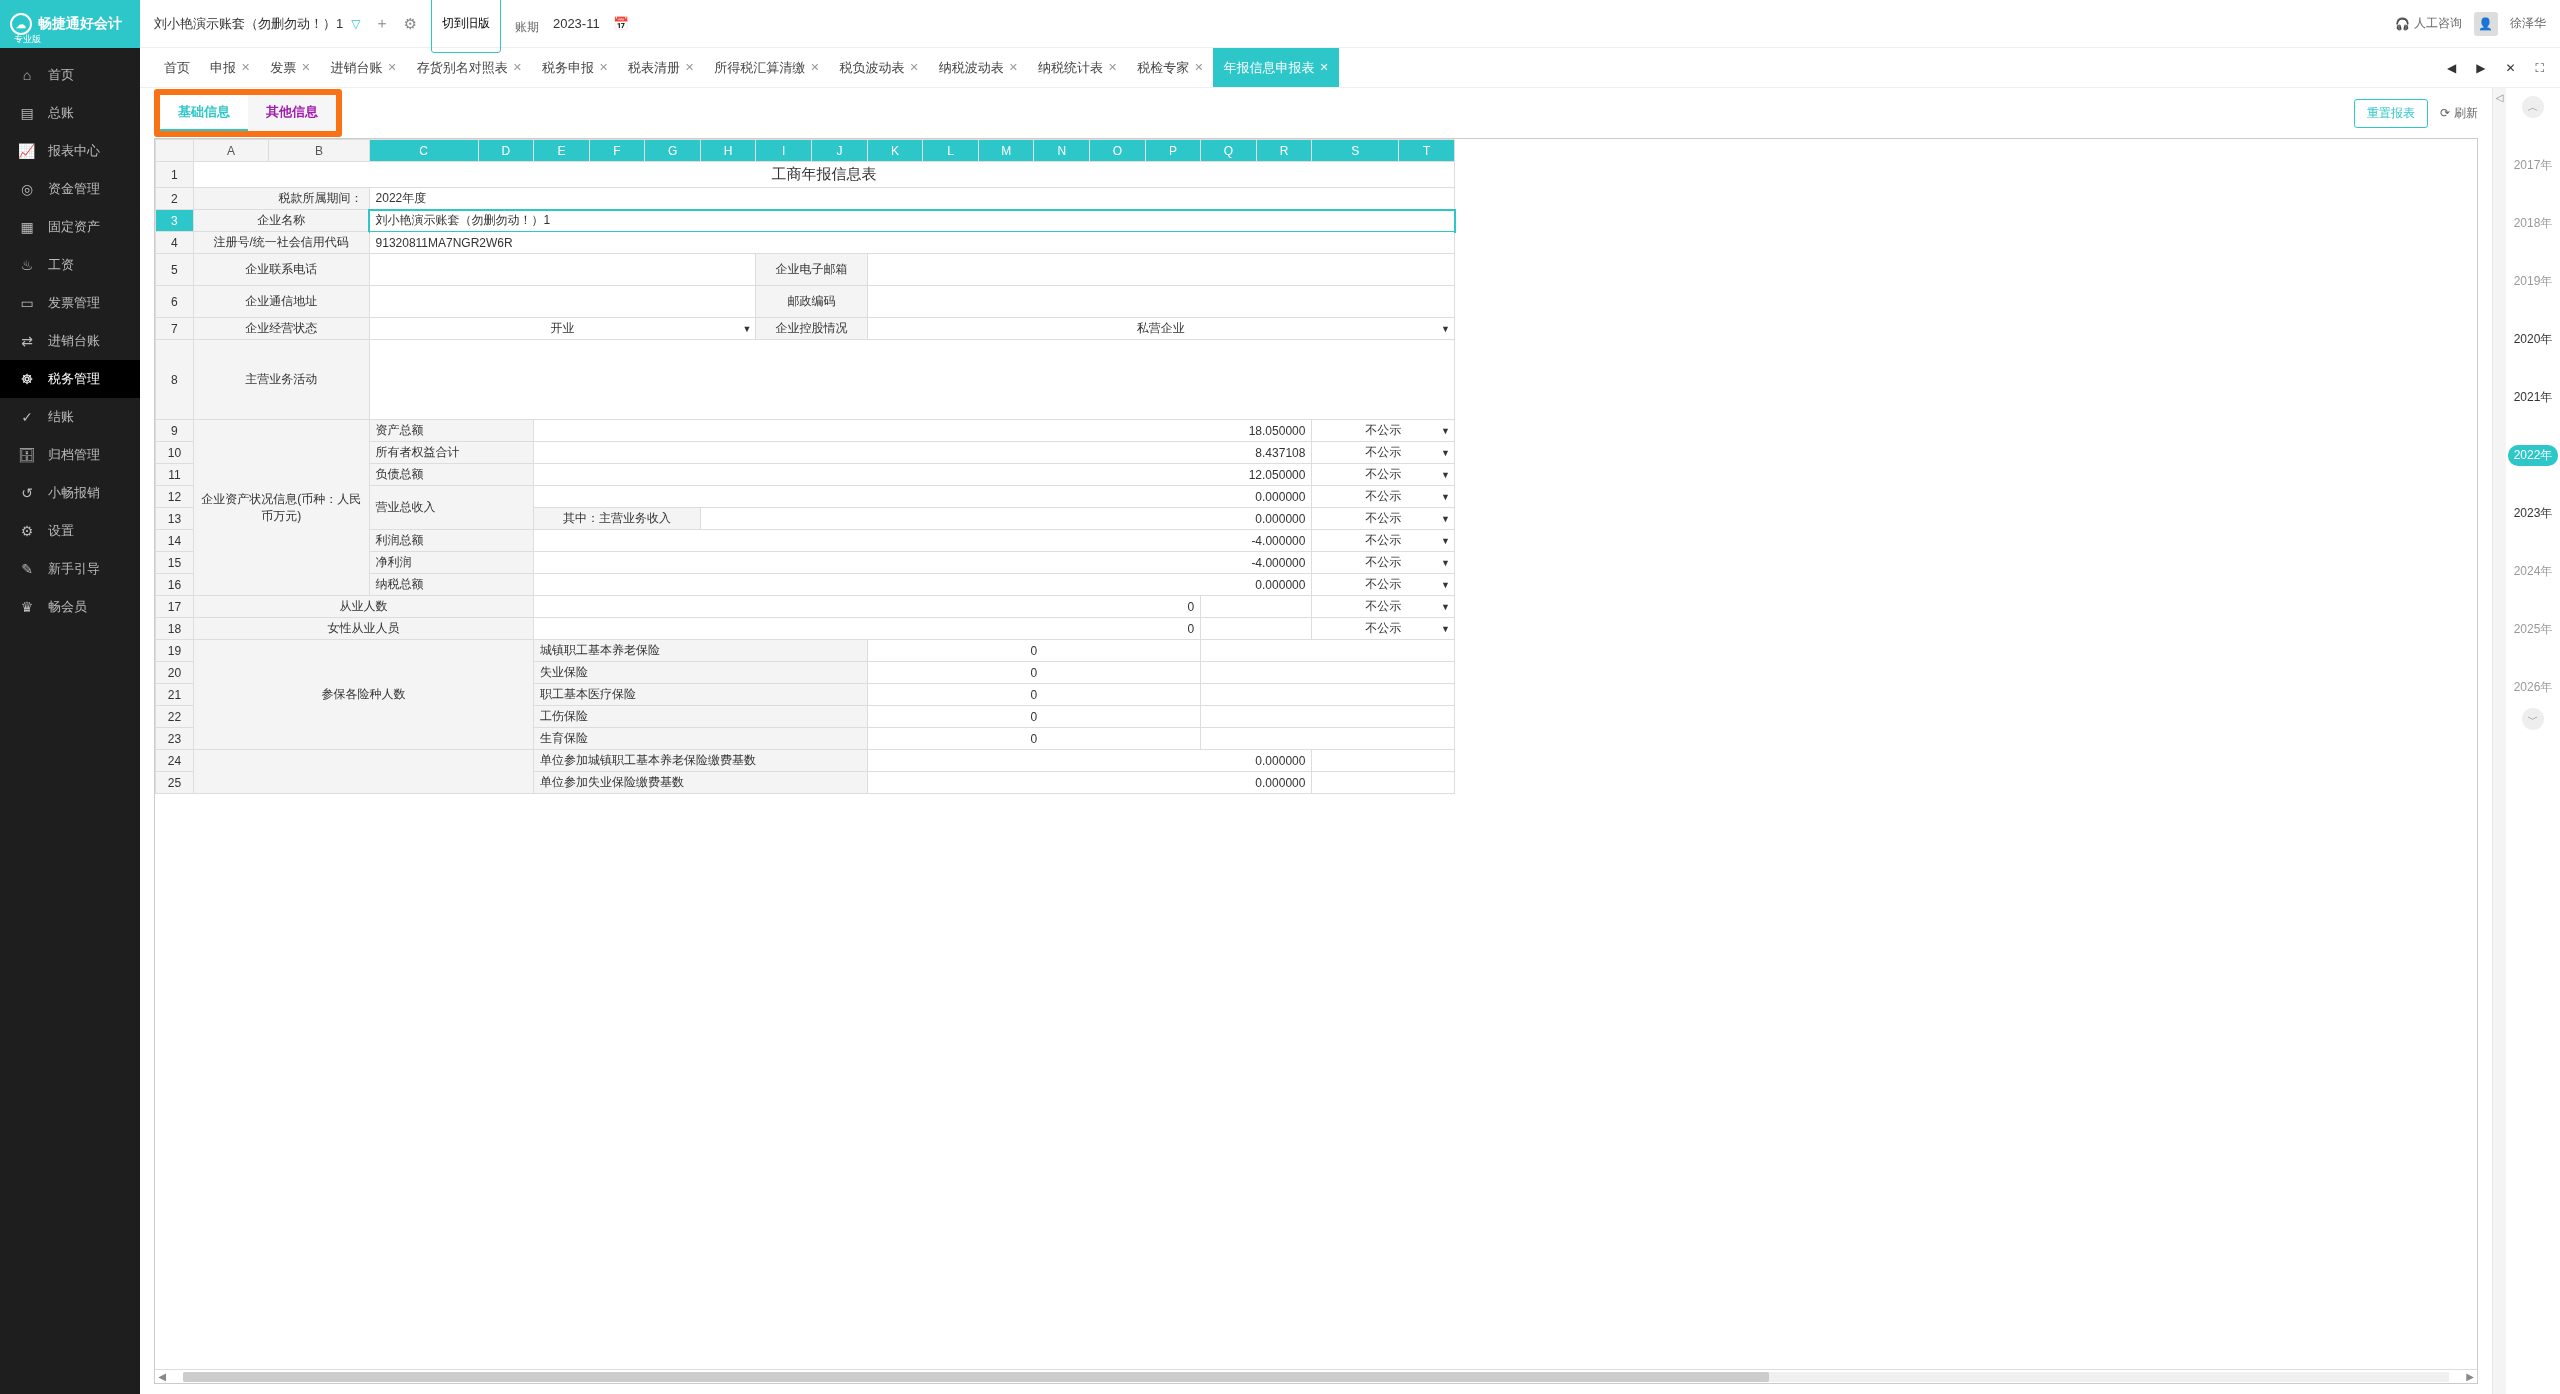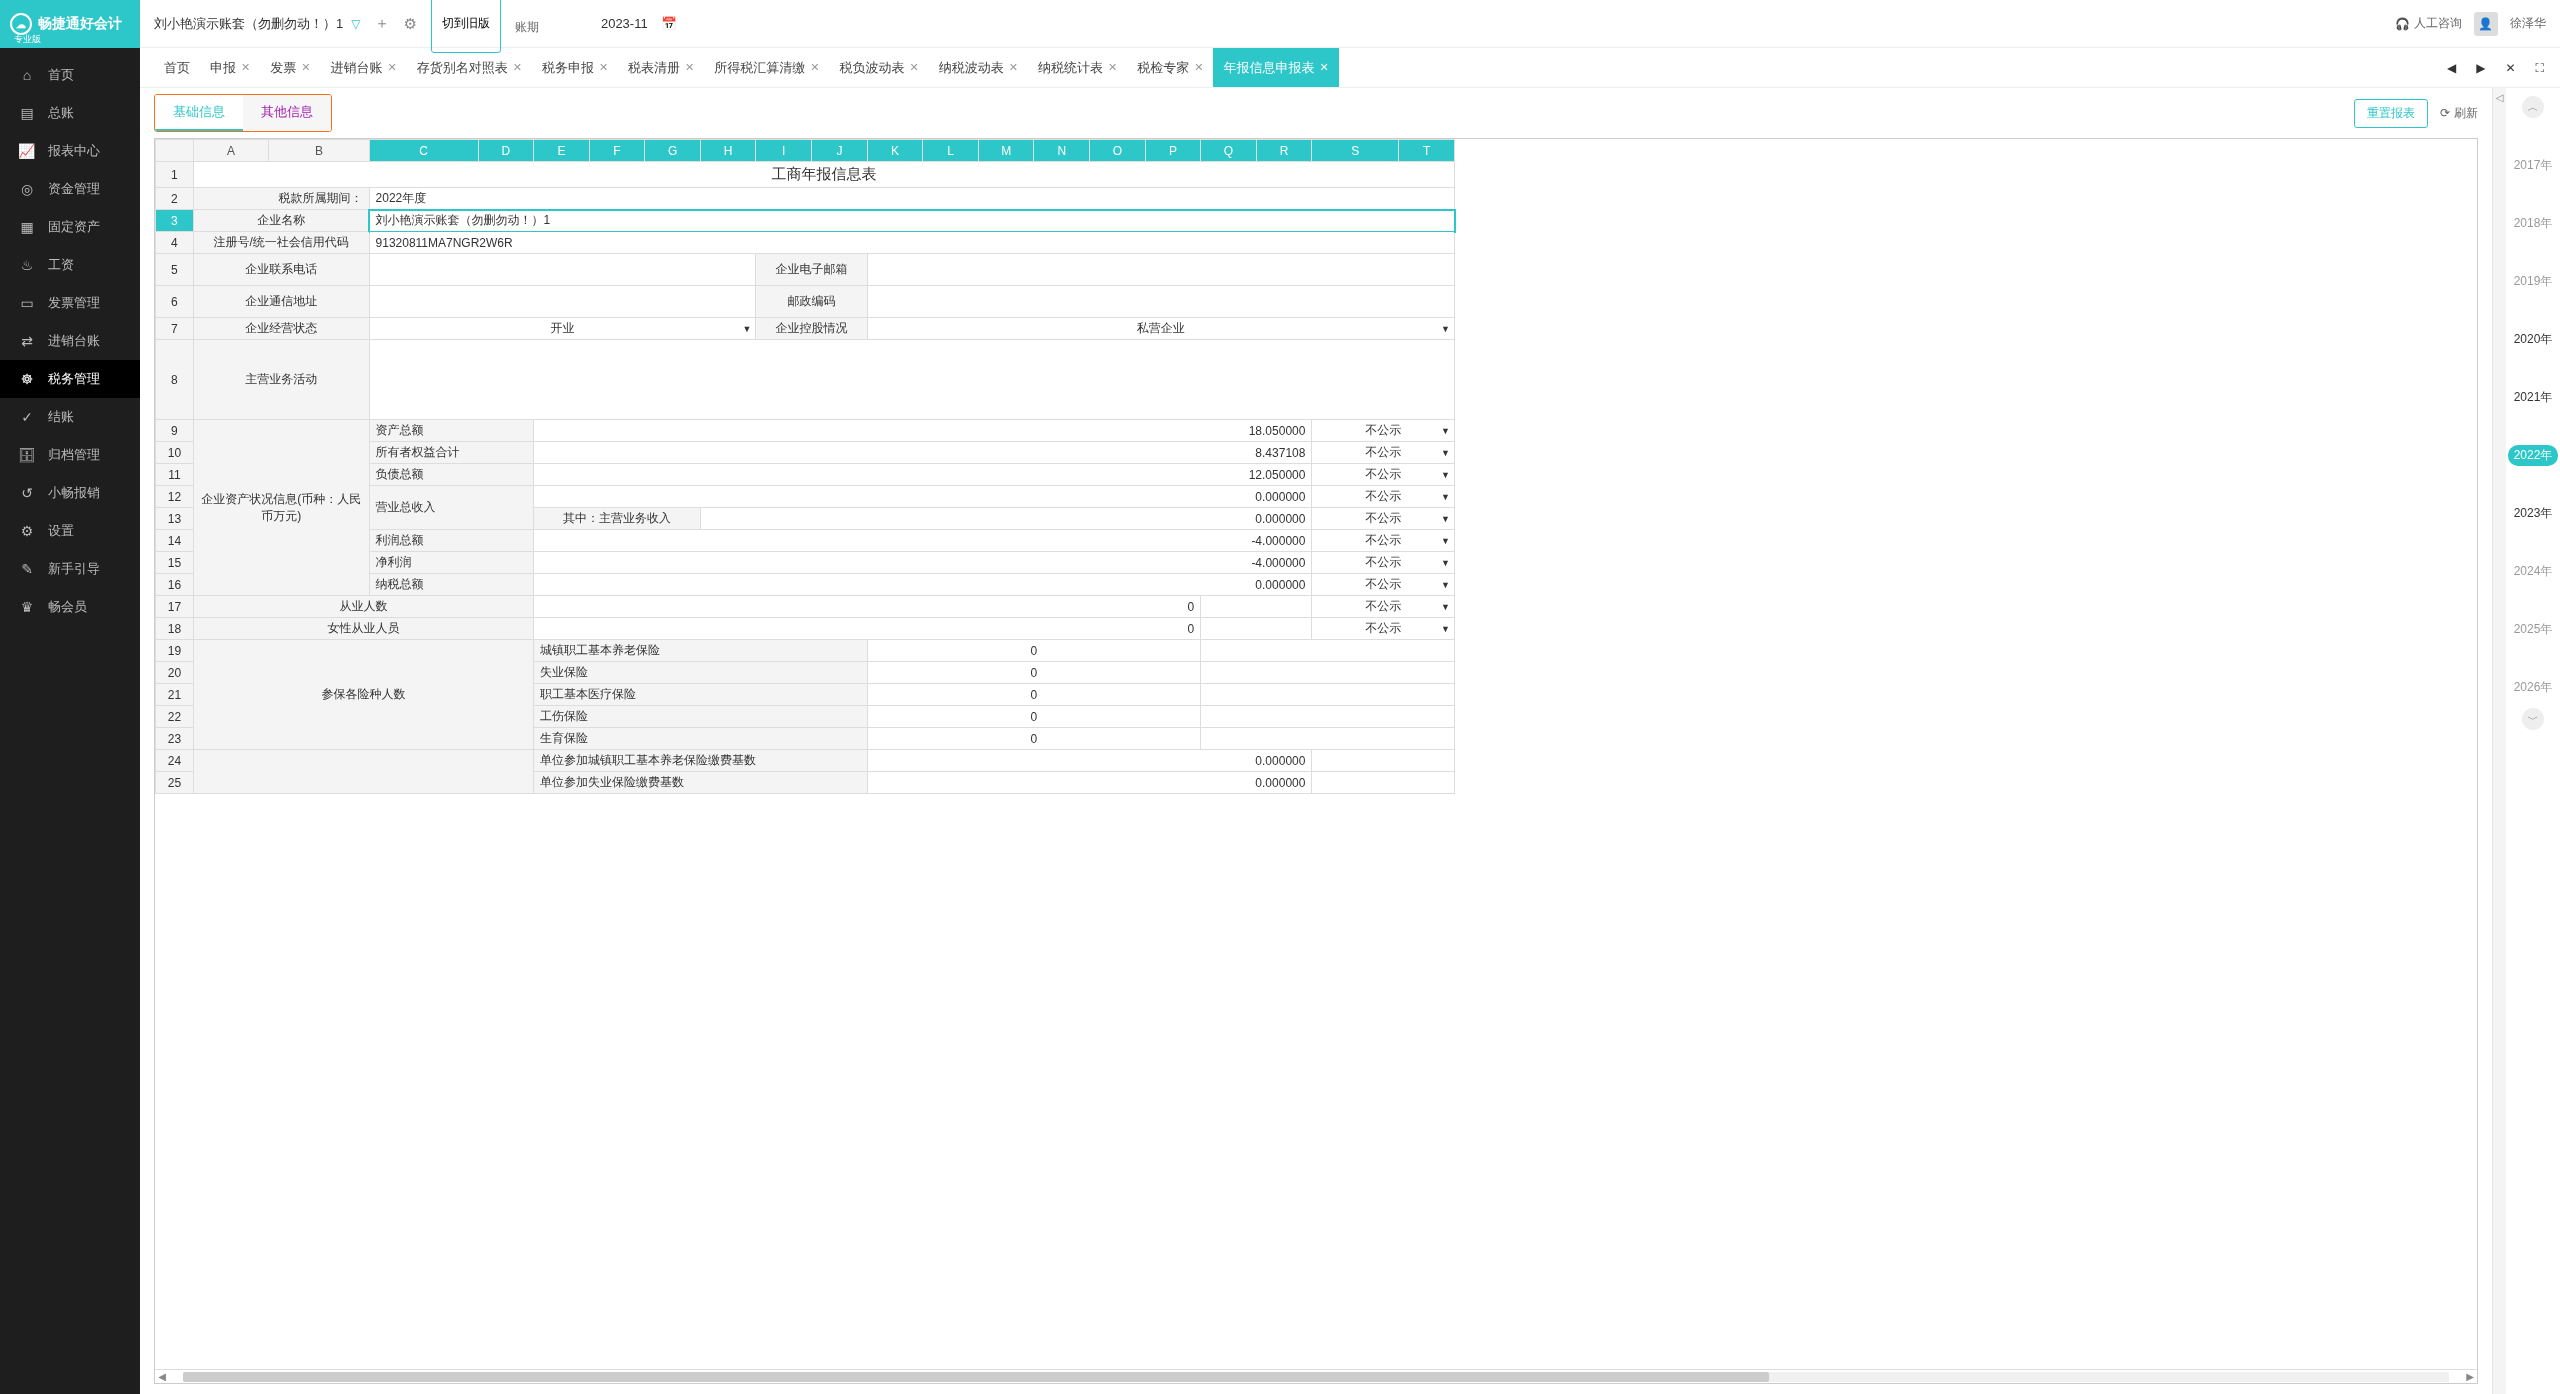--- a/index.html
+++ b/index.html
@@ -20,41 +20,41 @@
 .main { flex: 1; display: flex; flex-direction: column; overflow: hidden; }
 
 
 .topbar { height: 48px; border-bottom: 1px solid #eee; display: flex; align-items: center; padding: 0 14px; gap: 14px; flex-shrink: 0; }
 .account-select { display: flex; align-items: center; gap: 8px; }
 .account-name { color: #333; }
 .dropdown-icon { color: #2ec7c9; font-size: 12px; }
 .tb-icon { color: #888; cursor: pointer; font-size: 15px; }
 .old-ver-btn { border: 1px solid #2ec7c9; color: #000000; padding: 20px 10px; border-radius: 3px; font-size: 12px; cursor: pointer; }
 .period-label { color: #666; font-size: 12px; margin-top: 8px; }
-.period-value { color: #333; margin-left: 48px; }
+.period-value { color: #333; }
 .cal-icon { color: #2ec7c9; }
 .topbar-right { margin-left: auto; display: flex; align-items: center; gap: 12px; }
 .support { display: flex; align-items: center; gap: 4px; color: #666; font-size: 12px; cursor: pointer; }
 .avatar { width: 24px; height: 24px; background: #ddd; border-radius: 3px; display: flex; align-items: center; justify-content: center; color: #fff; font-size: 12px; }
 .username { color: #666; font-size: 12px; }
 
 
 .tabs { height: 40px; display: flex; align-items: center; border-bottom: 1px solid #eee; padding-left: 14px; flex-shrink: 0; overflow: hidden; }
 .tab { display: flex; align-items: center; padding: 0 10px; height: 100%; color: #444; font-size: 13px; cursor: pointer; white-space: nowrap; }
 .tab.active { background: #2ec7c9; color: #fff; }
 .tab-close { margin-left: 5px; font-size: 11px; color: #999; cursor: pointer; }
 .tab.active .tab-close { color: #fff; }
 .tabs-right { margin-left: auto; display: flex; align-items: center; gap: 8px; padding: 0 10px; }
 .tabs-arrow { cursor: pointer; color: #333; padding: 4px 6px; font-size: 12px; }
 
 
 .content { flex: 1; display: flex; overflow: hidden; }
 .work-area { flex: 1; display: flex; flex-direction: column; padding: 0 14px 10px 14px; overflow: hidden; }
 .subtabs-row { display: flex; align-items: center; height: 50px; flex-shrink: 0; }
-.subtabs { display: flex; border: 1px solid #f97316; border-radius: 3px; overflow: hidden; }
+.subtabs { display: flex; border: 6px solid #f97316; border-radius: 3px; overflow: hidden; font-weight: bold; }
 .subtab { padding: 8px 18px; font-size: 13px; cursor: pointer; color: #a21caf; background: #f6f6f6; }
 .subtab.active { background: #fff; color: #2ec7c9; border-bottom: 2px solid #2ec7c9; }
 .subtabs-right { margin-left: auto; display: flex; gap: 12px; align-items: center; }
 .reset-btn { border: 1px solid #2ec7c9; color: #2ec7c9; padding: 5px 12px; border-radius: 3px; font-size: 12px; cursor: pointer; }
 .refresh-btn { display: flex; align-items: center; gap: 4px; color: #666; font-size: 12px; cursor: pointer; }
 
 
 .sheet-wrap { flex: 1; border: 1px solid #ccc; overflow: hidden; display: flex; flex-direction: column; position: relative; }
 .sheet-scroll { flex: 1; overflow: auto; }
 .sheet { border-collapse: collapse; table-layout: fixed; width: 1300px; font-size: 12px; }

